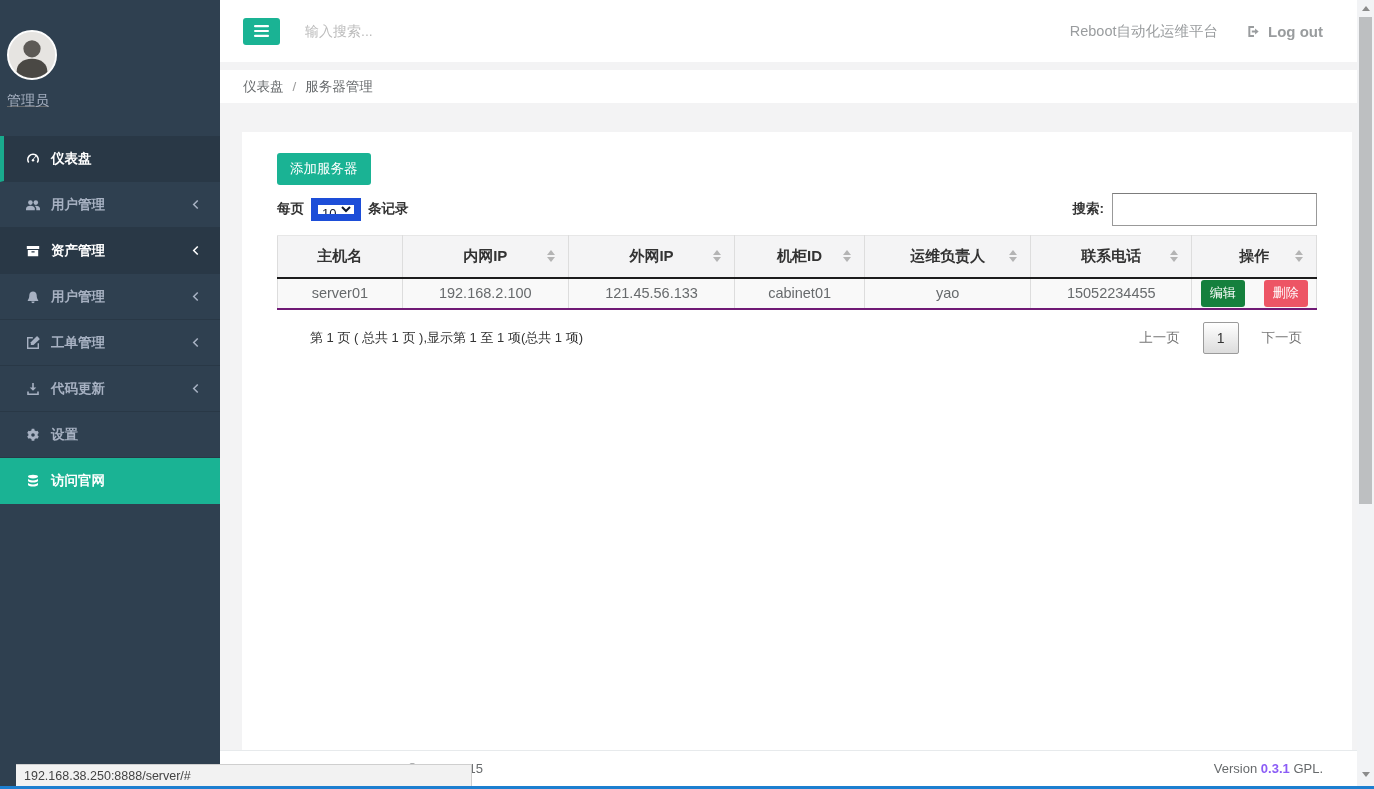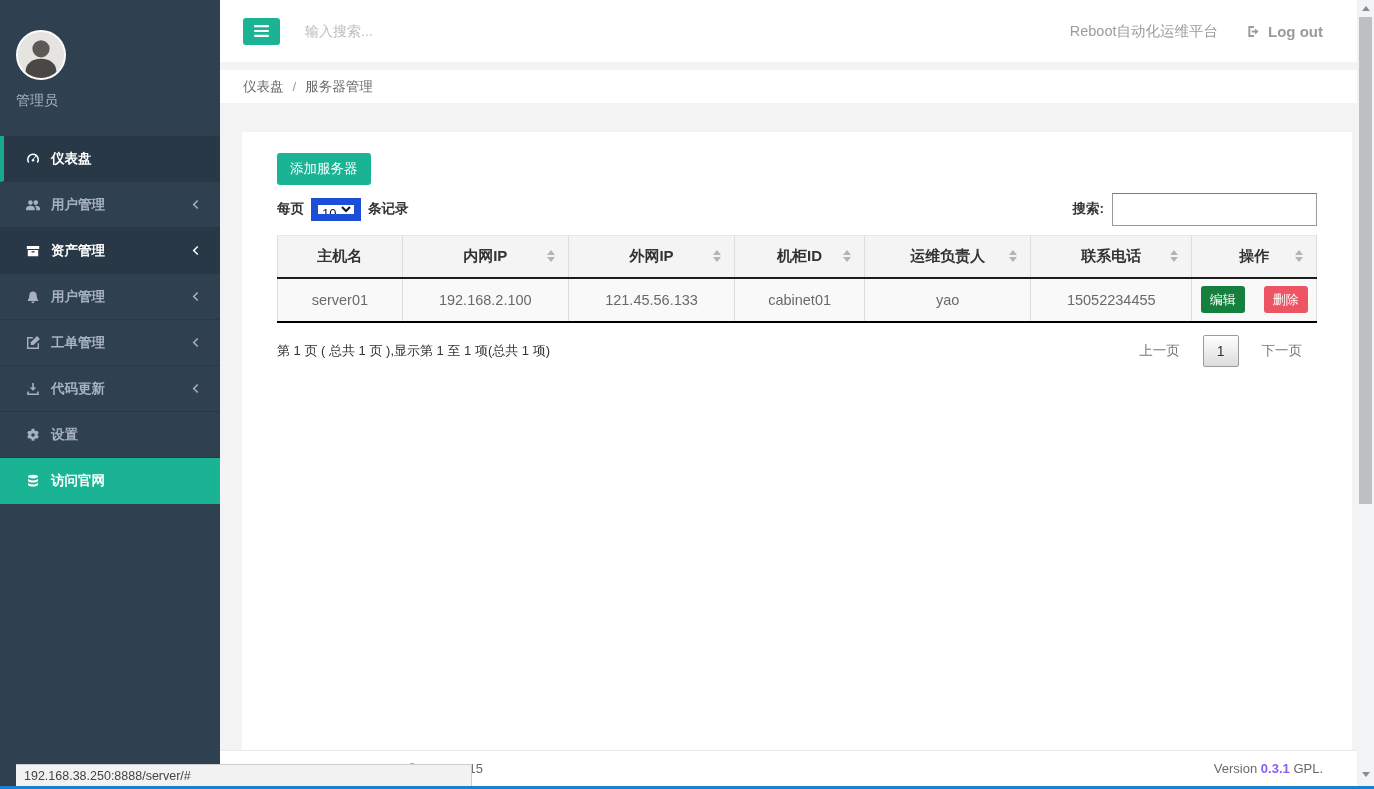--- a/index.html
+++ b/index.html
@@ -4,21 +4,21 @@
 <style>
   * { margin:0; padding:0; box-sizing:border-box; }
   html,body { width:1374px; height:789px; overflow:hidden; }
   body {
     font-family:"Liberation Sans","DejaVu Sans",sans-serif;
     background:#f3f3f4; position:relative; font-size:14px; color:#676a6c;
   }
 
   
   .sidebar { position:absolute; left:0; top:0; width:220px; height:789px; background:#2f4050; z-index:2; }
-  .profile { padding:30px 16px 18px; }
+  .profile { padding:30px 7px 18px;text-decoration:underline; }
   .avatar-wrap { width:50px; height:50px; border-radius:50%; overflow:hidden; background:#e9e9e9; border:2px solid #fdfdfd; }
   .profile-name { margin-top:12px; color:#a7b1c2; font-size:14px; }
   .nav { margin-top:8px; }
   .nav-item { height:46px; display:flex; align-items:center; padding-left:25px; color:#a7b1c2;
               font-size:13.5px; font-weight:bold; border-bottom:1px solid #293846; cursor:pointer; }
   .nav-item svg.mi { width:16px; height:16px; margin-right:10px; flex:0 0 16px; fill:currentColor; }
   .nav-item .chev { margin-left:auto; margin-right:20px; display:flex; }
   .nav-item.active { background:#293846; color:#fff; }
   .nav-item.edge { border-left:4px solid #19aa8d; padding-left:21px; }
   .nav-item.highlight { background:#1ab394; color:#fff; border-bottom:none; }
@@ -52,37 +52,37 @@
   .search-ctl input { width:205px; height:33px; border:1px solid #999; border-top-color:#7c7c7c; outline:none;
                       font-family:inherit; font-size:14px; padding:0 8px; }
 
   table.grid { width:100%; border-collapse:collapse; margin-top:7px; }
   table.grid th {
     background:#f4f4f5; font-size:15px; font-weight:bold; color:#333; height:42px; text-align:center;
     border-left:1px solid #ddd; border-right:1px solid #ddd; border-top:1px solid #e7e7e7;
     border-bottom:2px solid #1c1c1c; position:relative; cursor:pointer;
   }
   table.grid td {
-    background:#f9f9f9; font-size:14.5px; color:#676a6c; height:44px; text-align:center;
-    border-left:1px solid #ddd; border-right:1px solid #ddd; border-bottom:2px solid #000000;
+    background:#f9f9f9; font-size:14.5px; color:#676a6c; height:31px; text-align:center;
+    border-left:1px solid #ddd; border-right:1px solid #ddd; border-bottom:2px solid #701a75;
   }
   .col-c0{width:12%} .col-c1{width:16%} .col-c2{width:16%} .col-c3{width:12.5%}
   .col-c4{width:16%} .col-c5{width:15.5%} .col-c6{width:12%}
   .sort { position:absolute; right:13px; top:50%; transform:translateY(-50%); display:flex;
           flex-direction:column; gap:2px; }
   .sort .tri-up { width:0; height:0; border-left:4.5px solid transparent; border-right:4.5px solid transparent;
                   border-bottom:5.5px solid #b4b4b4; }
   .sort .tri-down { width:0; height:0; border-left:4.5px solid transparent; border-right:4.5px solid transparent;
                     border-top:5.5px solid #b4b4b4; }
   .row-btn { border:none; border-radius:3px; color:#fff; font-size:13px; padding:4.5px 9px;
              font-family:inherit; cursor:pointer; }
   .row-btn.edit { background:#15803d; margin-right:15px; }
   .row-btn.del  { background:#ed5565; }
 
-  .pagination { display:flex; align-items:center; justify-content:space-between; margin-top:11px; }
+  .pagination { display:flex; align-items:center; justify-content:space-between; margin-top:11px;margin-left:33px; }
   .page-info { font-size:13px; color:#333; }
   .page-ctls { display:flex; align-items:center; }
   .page-link { color:#777; font-size:13.5px; padding:8px 15px; cursor:default; }
   .page-current { border:1px solid #9b9b9b; border-radius:2px; background:linear-gradient(#fff,#dcdcdc);
                   color:#333; font-size:14px; padding:7px 13px; margin:0 8px; cursor:pointer; }
 
   .footer { position:absolute; left:0; right:0; bottom:0; height:39px; background:#fff;
             border-top:1px solid #e7eaec; display:flex; align-items:center; justify-content:space-between;
             padding:0 34px 4px 23px; font-size:13px; color:#676a6c; }
   .version b { color:#8b5cf6; }

